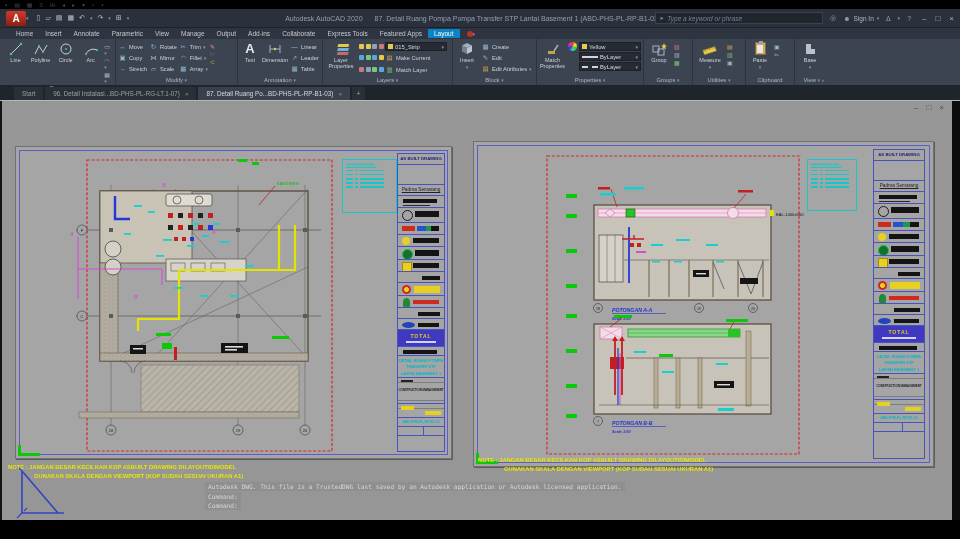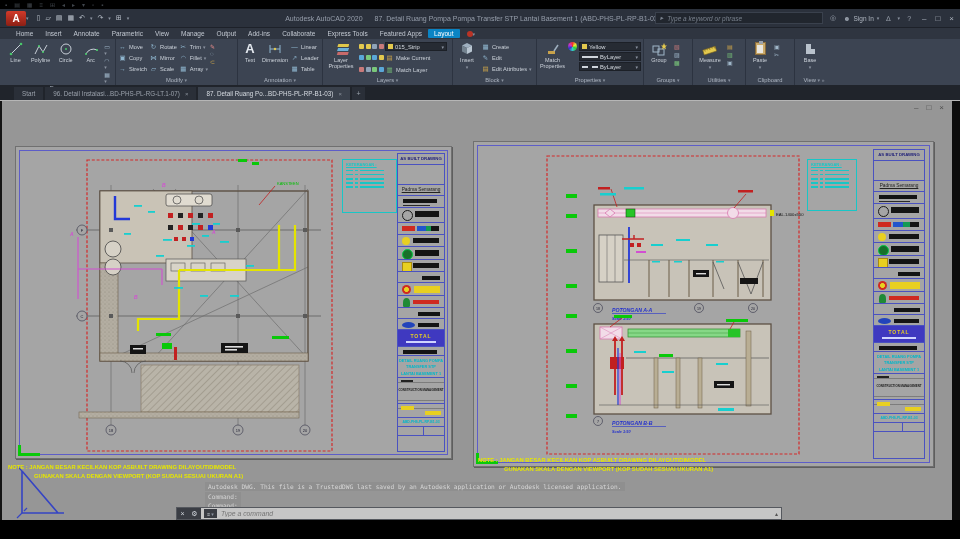--- a/index.html
+++ b/index.html
@@ -953,27 +953,18 @@
 
     <svg style="position:absolute;left:12px;top:366px" width="56" height="52">
       <path d="M10,4 V46 H52 M10,4 L46,46" fill="none" stroke="#3544c4" stroke-width="1.6"></path>
       <path d="M10,46 l-5,5 M15,41 l-3,3 M10,4 l-3,-3" fill="none" stroke="#3544c4" stroke-width="1.2"></path>
     </svg>
 
     <div class="chip" style="top:381px">Autodesk DWG.  This file is a TrustedDWG last saved by an Autodesk application or Autodesk licensed application.</div>
     <div class="chip" style="top:391px">Command:</div>
     <div class="chip" style="top:400px">Command:</div>
 
-    <div class="cmdbar">
-      <div class="cmd-left">
-        <span>×</span>
-        <span>⚙</span>
-      </div>
-      <div class="cmd-chip">≡<span class="caret">▾</span></div>
-      <input class="cmd-input" placeholder="Type a command" style="">
-      <span class="cmd-up">▴</span>
-    </div>
 
     <div class="frameL"></div>
     <div class="frameR"></div>
   </div>
 
 </div>
 
 </body></html>

